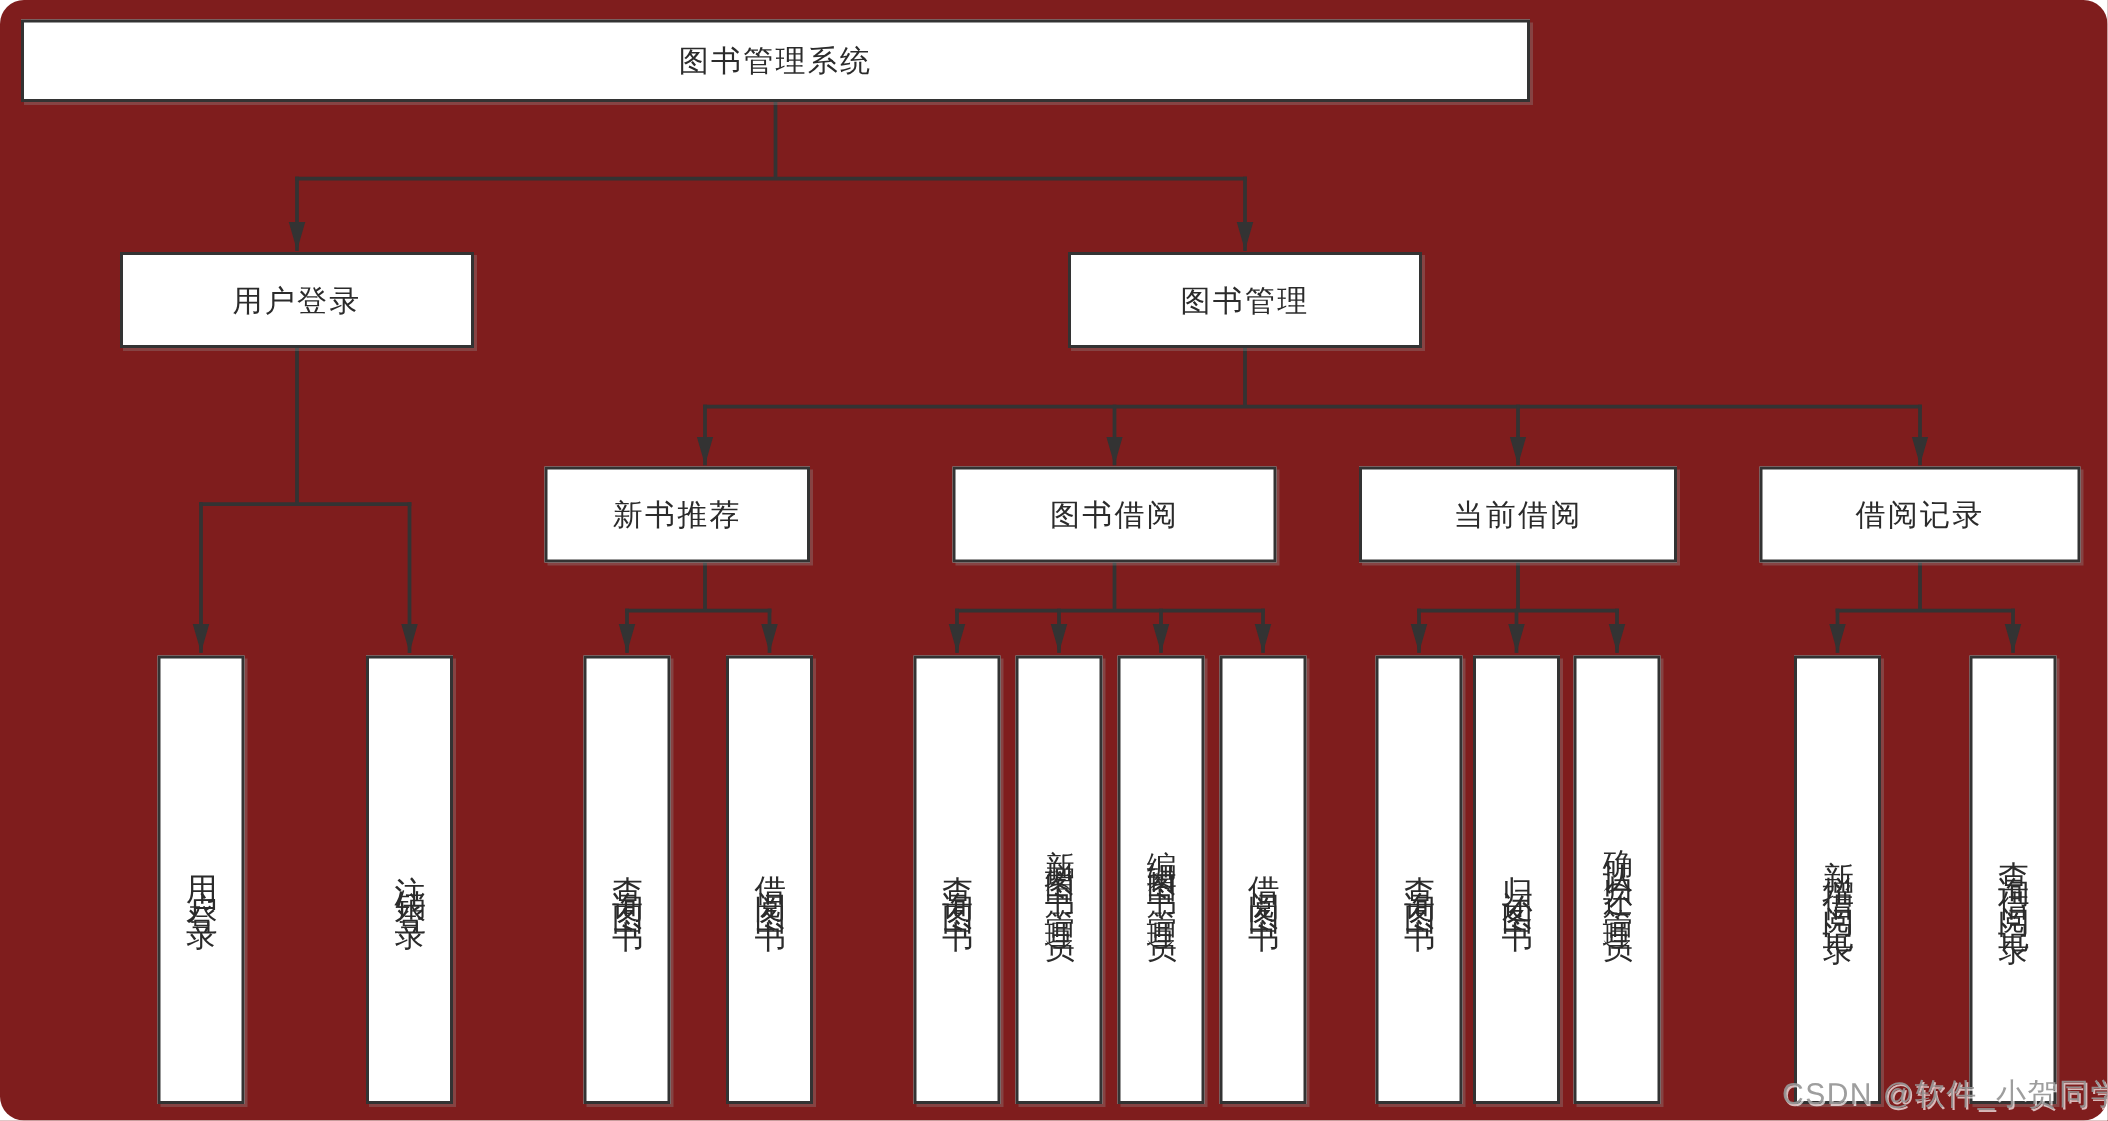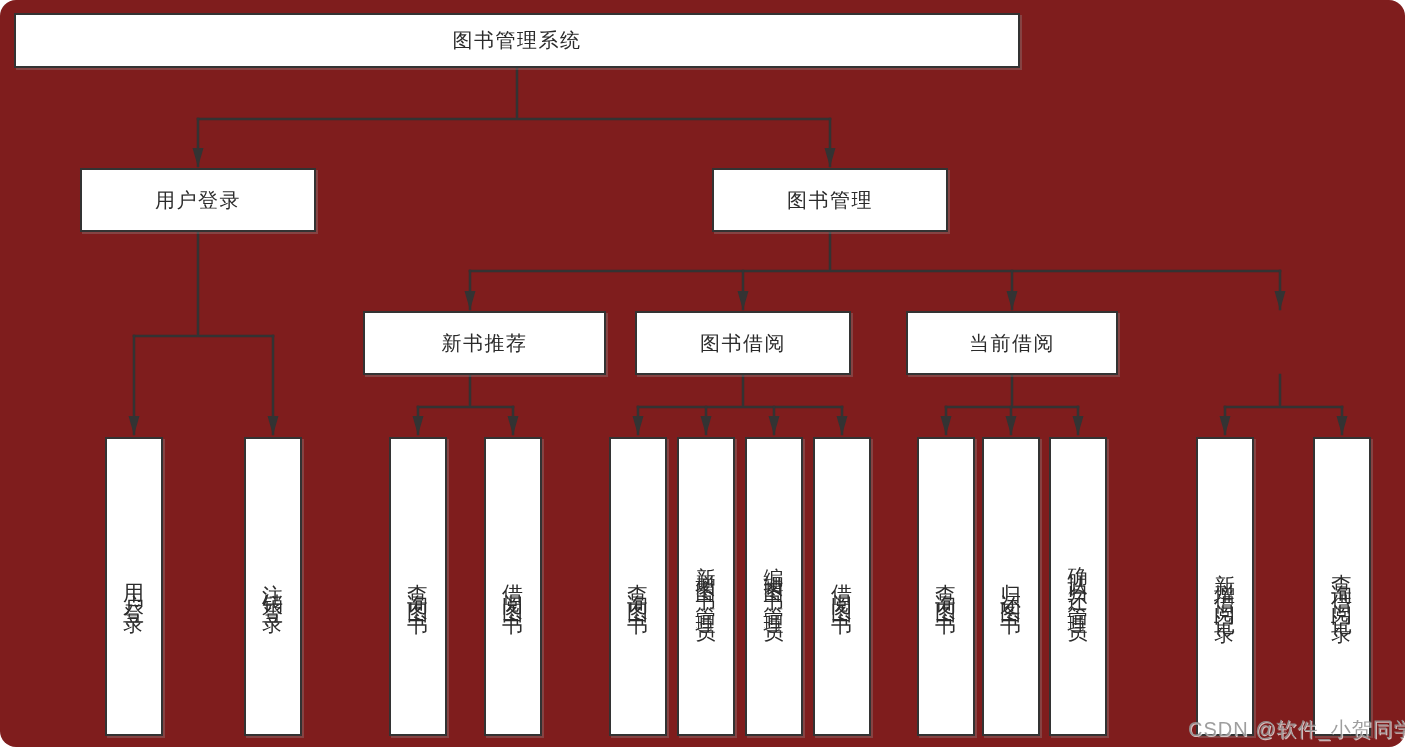--- a/index.html
+++ b/index.html
@@ -81,28 +81,31 @@
     <span class="h-label">图书管理系统</span>
   </div>
 
   <div class="box l2" style="left:80px">
     <span class="h-label">用户登录</span>
   </div>
   <div class="box l2" style="left:712px">
     <span class="h-label">图书管理</span>
   </div>
 
-  <div class="box l3" style="left:363px;width:243px">
+  <div class="box l3" style="left:363px;width:177px">
     <span class="h-label">新书推荐</span>
   </div>
   <div class="box l3" style="left:906px;width:212px">
     <span class="h-label">当前借阅</span>
   </div>
   <div class="box l3" style="left:635px;width:216px">
     <span class="h-label">图书借阅</span>
+  </div>
+  <div class="box l3" style="left:1173px;width:214px">
+    <span class="h-label">借阅记录</span>
   </div>
 
   <div class="box leaf" style="left:105px">
     <span class="v-label">用户登录</span>
   </div>
   <div class="box leaf" style="left:244px">
     <span class="v-label">注销登录</span>
   </div>
 
   <div class="box leaf" style="left:389px">

